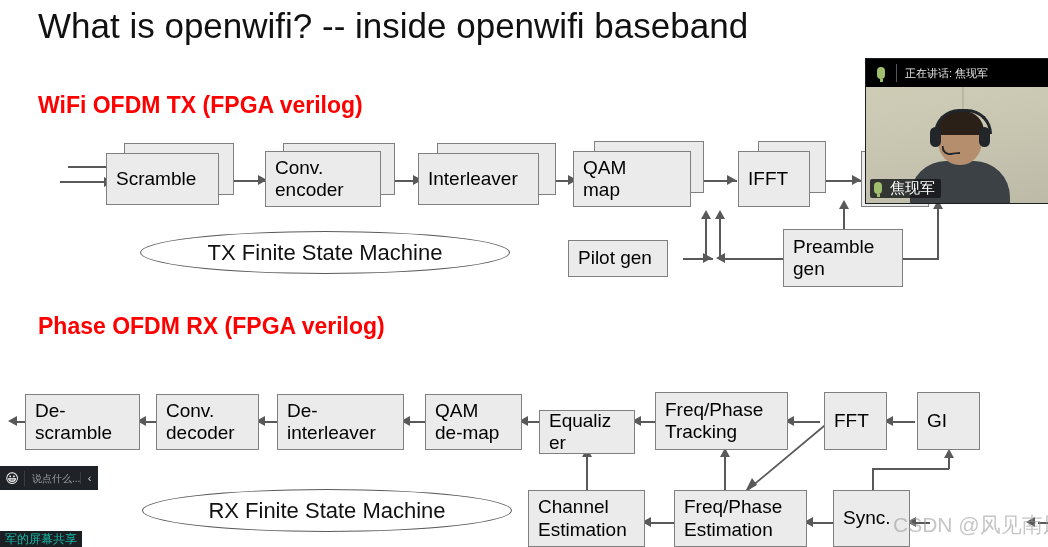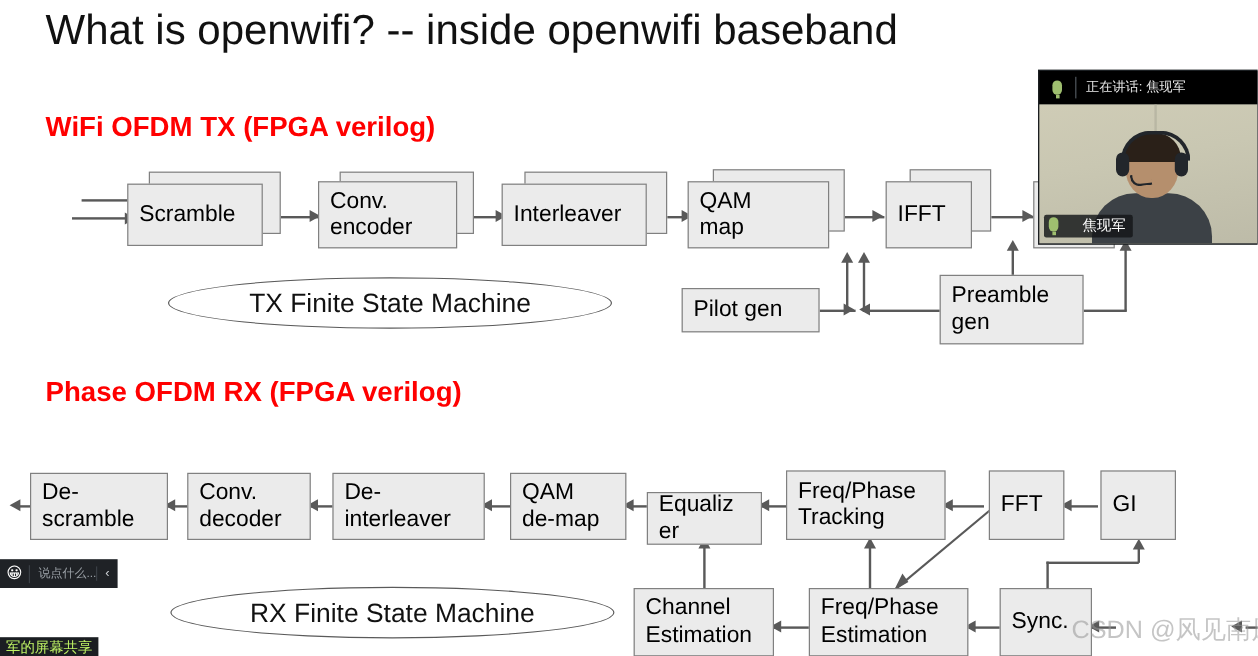--- a/index.html
+++ b/index.html
@@ -81,40 +81,40 @@
   .phones-l{position:absolute;left:64px;top:40px;width:11px;height:20px;border-radius:7px;background:#22262b;}
   .phones-r{position:absolute;left:113px;top:40px;width:11px;height:20px;border-radius:7px;background:#22262b;}
   .band{position:absolute;left:68px;top:22px;width:52px;height:22px;border:3px solid #22262b;border-bottom:none;border-radius:26px 26px 0 0;}
   .boom{position:absolute;left:76px;top:58px;width:16px;height:8px;border-bottom:2px solid #22262b;border-left:2px solid #22262b;border-radius:0 0 0 8px;transform:rotate(-6deg);}
   .body-t{position:absolute;left:44px;top:74px;width:100px;height:48px;border-radius:36px 36px 0 0;background:#3c4146;}
   .cord{position:absolute;left:96px;top:0px;width:2px;height:34px;background:#b9b7a4;}
   .badge{
     position:absolute;left:4px;bottom:5px;height:19px;background:rgba(20,22,25,.82);
     display:flex;align-items:center;padding:0 6px 0 4px;border-radius:2px;
   }
-  .badge .nm{color:#fff;font-size:12px;margin-left:20px;white-space:nowrap;}
+  .badge .nm{color:#fff;font-size:15px;margin-left:8px;white-space:nowrap;}
 
   
   #chatbar{
     position:absolute;left:0px;top:466px;width:98px;height:24px;
     background:#1f2226;display:flex;align-items:center;z-index:40;
   }
   #chatbar .emoji{width:24px;display:flex;align-items:center;justify-content:center;color:#fff;font-size:13px;}
   #chatbar .ph{
     flex:1;color:#9aa0a6;font-size:10px;border-left:1px solid #3a3f45;
     padding-left:7px;height:15px;line-height:15px;white-space:nowrap;overflow:hidden;
   }
   #chatbar .caret{
     width:17px;border-left:1px solid #3a3f45;color:#cfd3d7;font-size:11px;
     display:flex;align-items:center;justify-content:center;
   }
 
   #sharelabel{
     position:absolute;left:0px;top:531px;height:17px;
-    background:#1b1e22;color:#bef264;font-size:12px;
+    background:#1b1e22;color:#14b8a6;font-size:12px;
     padding:0 5px;display:flex;align-items:center;white-space:nowrap;z-index:40;
   }
 
   #watermark{
     position:absolute;left:893px;top:511px;z-index:45;
     color:rgba(150,150,150,.55);font-size:21px;white-space:nowrap;pointer-events:none;
   }
 </style>
 </head>
 <body>
@@ -169,21 +169,21 @@
 
   <div class="shadow" style="left:883px;top:141px;width:62px;height:52px;"></div>
   <div class="blk" style="left:861px;top:151px;width:68px;height:56px;">
     <span></span>
   </div>
 
   <div class="ellipse" style="left:140px;top:231px;width:368px;height:41px;">
     <span>TX Finite State Machine</span>
   </div>
 
-  <div class="blk" style="left:568px;top:240px;width:115px;height:37px;text-align:center;">
+  <div class="blk" style="left:568px;top:240px;width:100px;height:37px;text-align:center;">
     <span>Pilot gen</span>
   </div>
   <div class="ln lnh" style="left:683px;top:258px;width:30px;"></div>
   <div class="arw arw-r" style="left:703px;top:253px;"></div>
 
   <div class="ln lnv" style="left:705px;top:217px;height:42px;"></div>
   <div class="arw arw-u" style="left:701px;top:210px;"></div>
   <div class="ln lnv" style="left:719px;top:217px;height:42px;"></div>
   <div class="arw arw-u" style="left:715px;top:210px;"></div>
 

